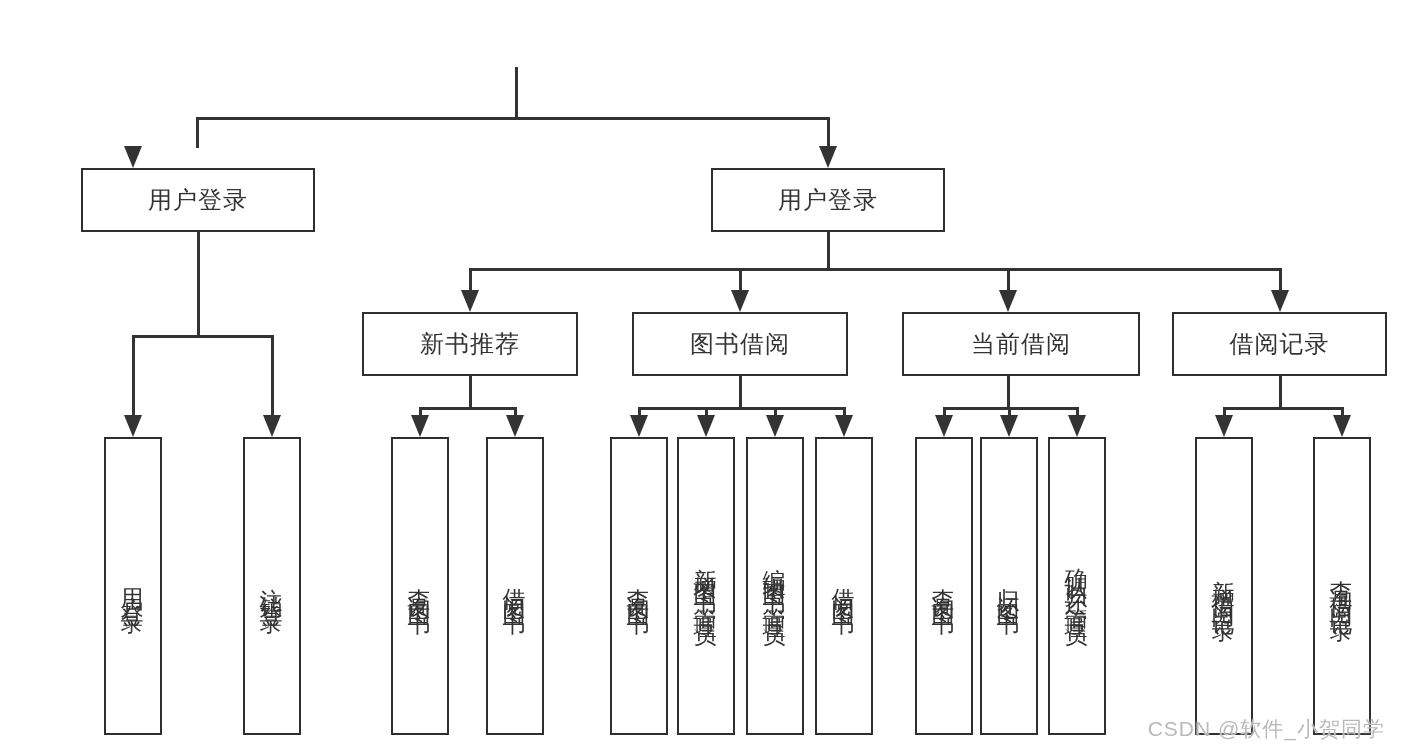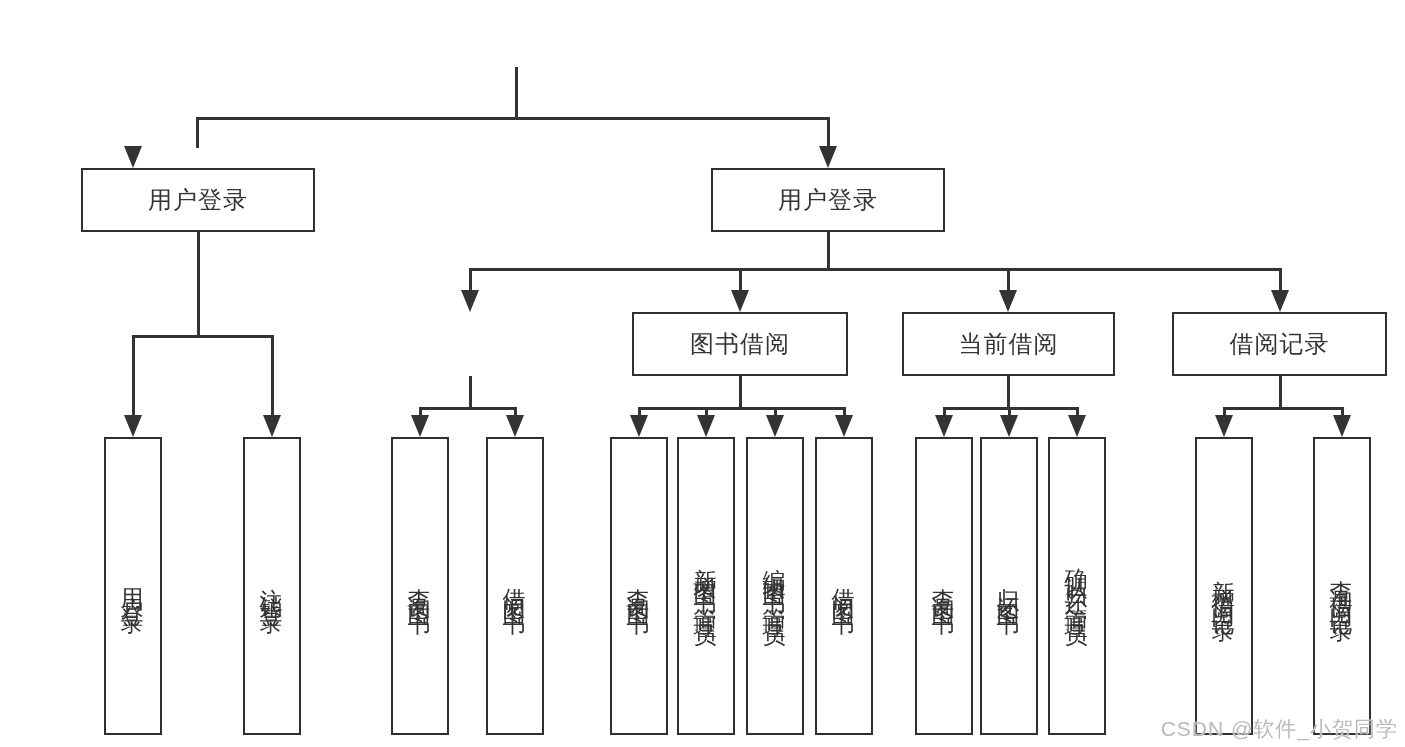--- a/index.html
+++ b/index.html
@@ -38,21 +38,21 @@
   .leaf > span {
     position: absolute; top: 50%; left: 50%;
     transform: translate(-50%, -50%);
     display: inline-block;
     writing-mode: vertical-rl;
     text-orientation: mixed;
     font-size: 23px; letter-spacing: 8px; color: #333333;
     white-space: nowrap;
   }
   .watermark {
-    position: absolute; right: 7px; bottom: 4px;
+    position: absolute; right: 20px; bottom: 4px;
     font-size: 21px; color: #b9b9b9; letter-spacing: 1px;
     text-shadow: 0 0 2px #ffffff;
   }
 </style>
 </head>
 <body>
 
 <div class="canvas">
 
   <div class="vline" style="left:515px; top:67px; height:51px;"></div>
@@ -115,24 +115,27 @@
   <div class="arrow" style="left:1333px; top:415px;"></div>
 
 
   <div class="node" style="left:81px; top:168px; width:234px; height:64px;">
     <span>用户登录</span>
   </div>
   <div class="node" style="left:711px; top:168px; width:234px; height:64px;">
     <span>用户登录</span>
   </div>
 
+  <div class="node" style="left:362px; top:312px; width:216px; height:64px;">
+    <span>新书推荐</span>
+  </div>
   <div class="node" style="left:632px; top:312px; width:216px; height:64px;">
     <span>图书借阅</span>
   </div>
-  <div class="node" style="left:902px; top:312px; width:213px; height:64px;">
+  <div class="node" style="left:902px; top:312px; width:238px; height:64px;">
     <span>当前借阅</span>
   </div>
   <div class="node" style="left:1172px; top:312px; width:215px; height:64px;">
     <span>借阅记录</span>
   </div>
 
   <div class="leaf" style="left:104px;">
     <span>用户登录</span>
   </div>
   <div class="leaf" style="left:243px;">

